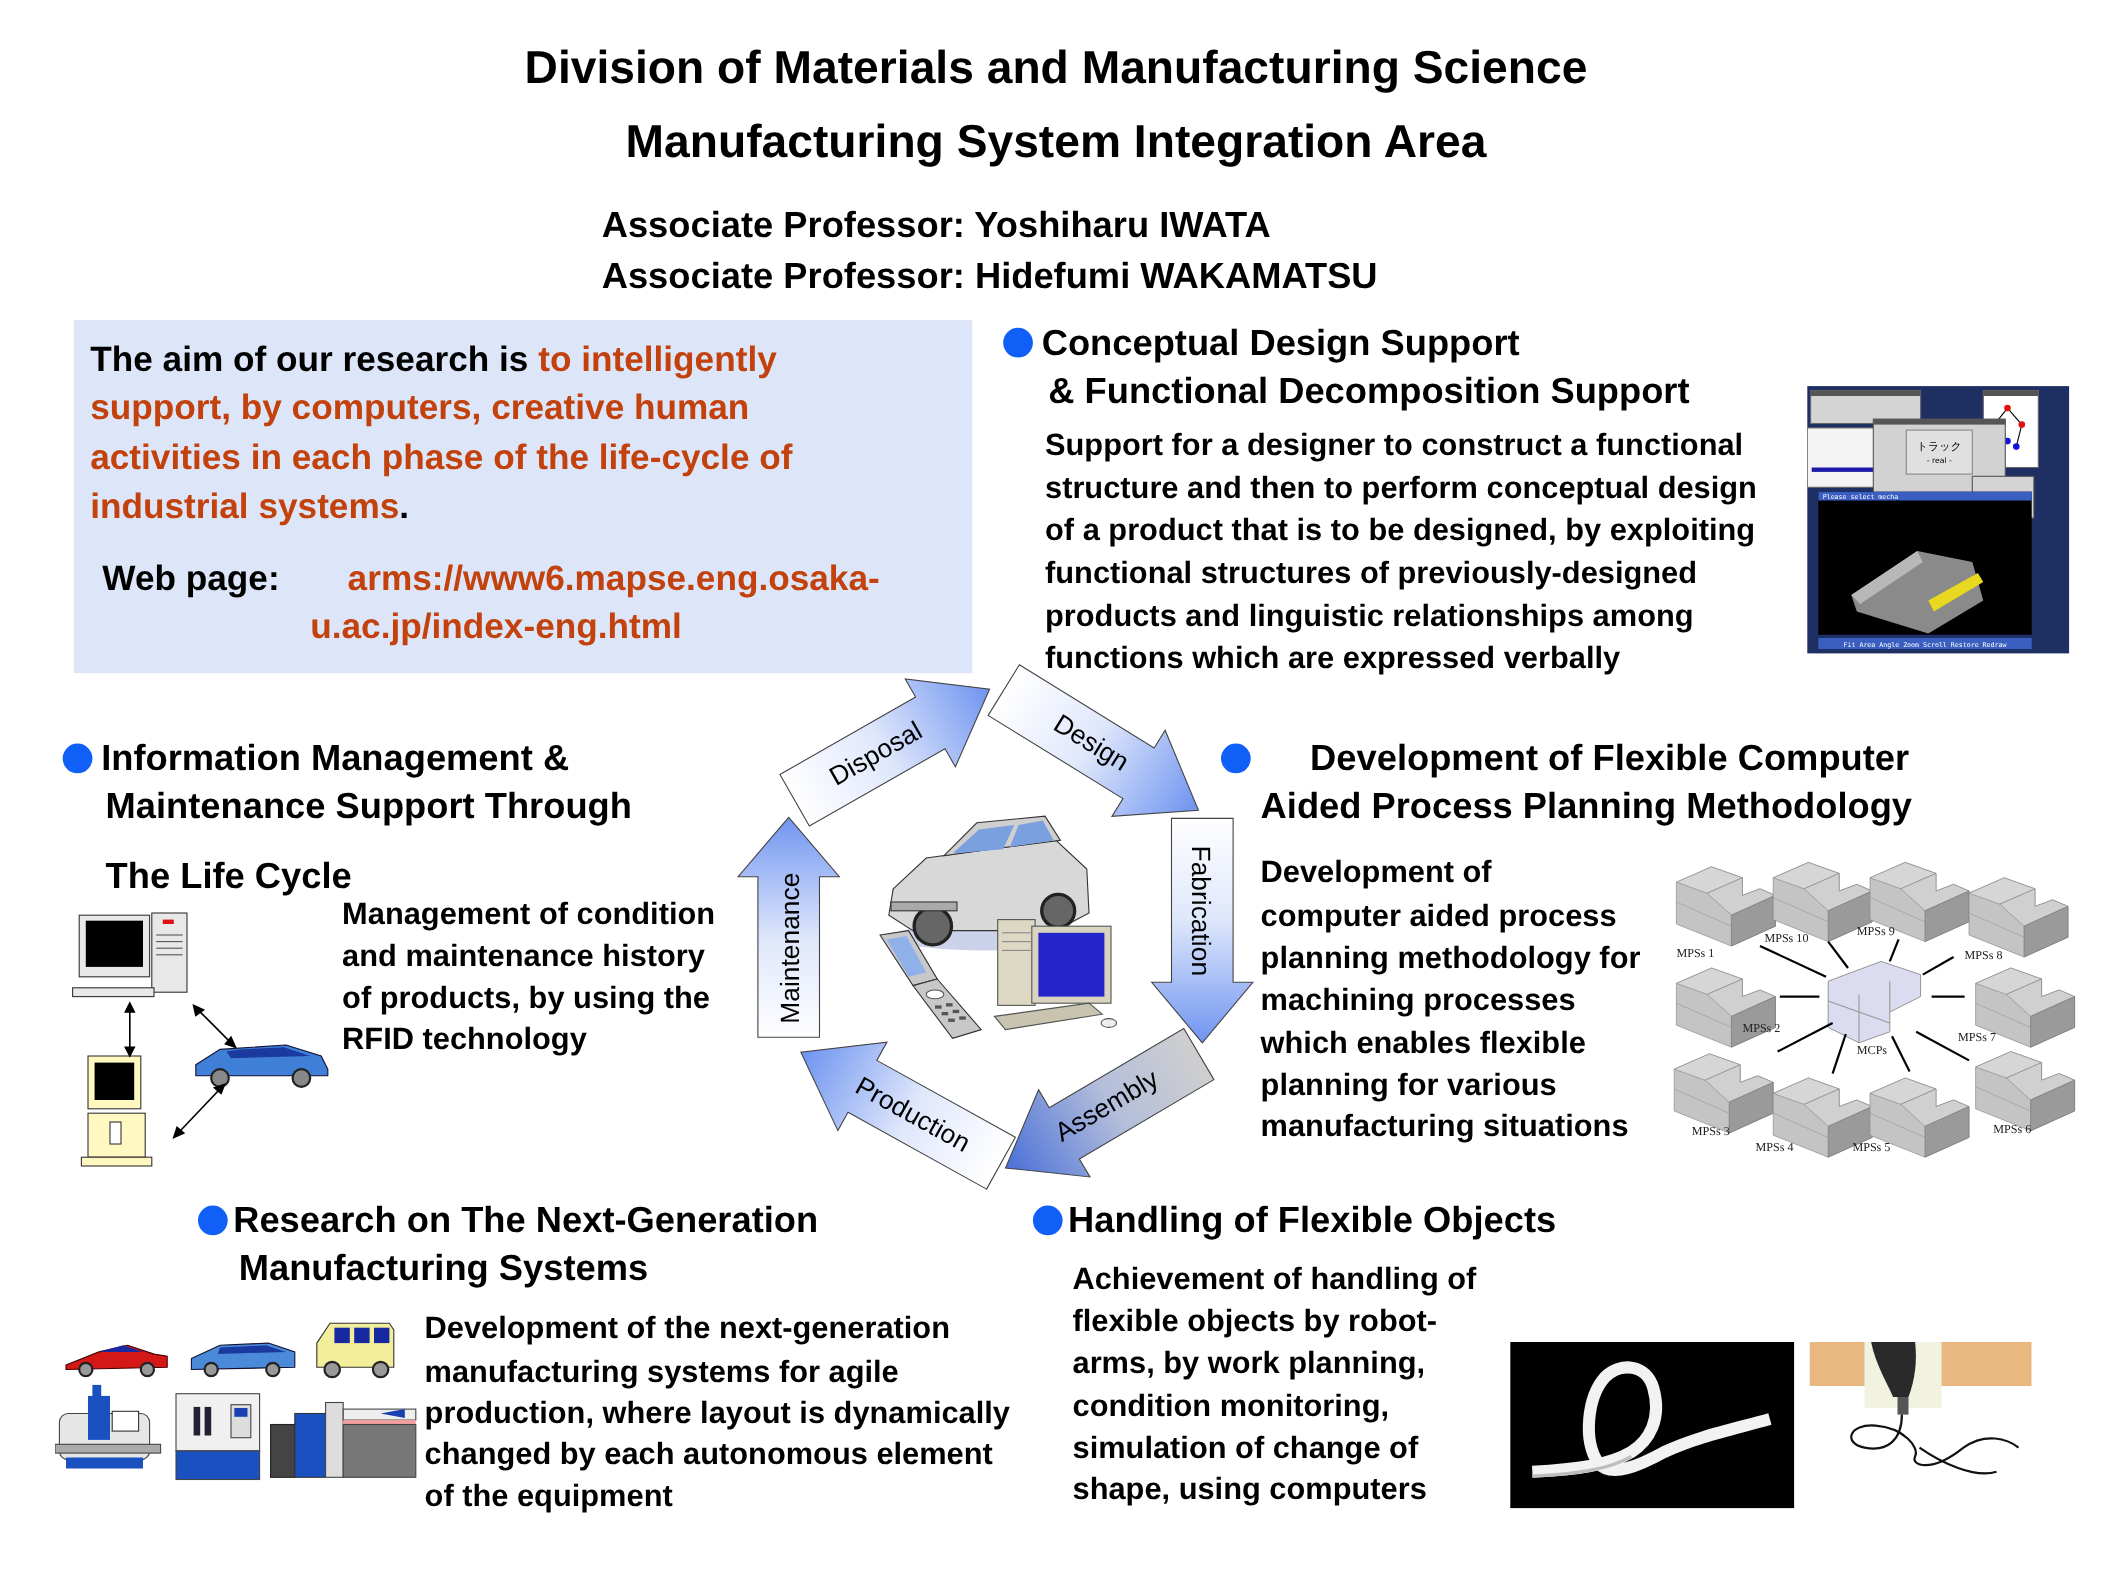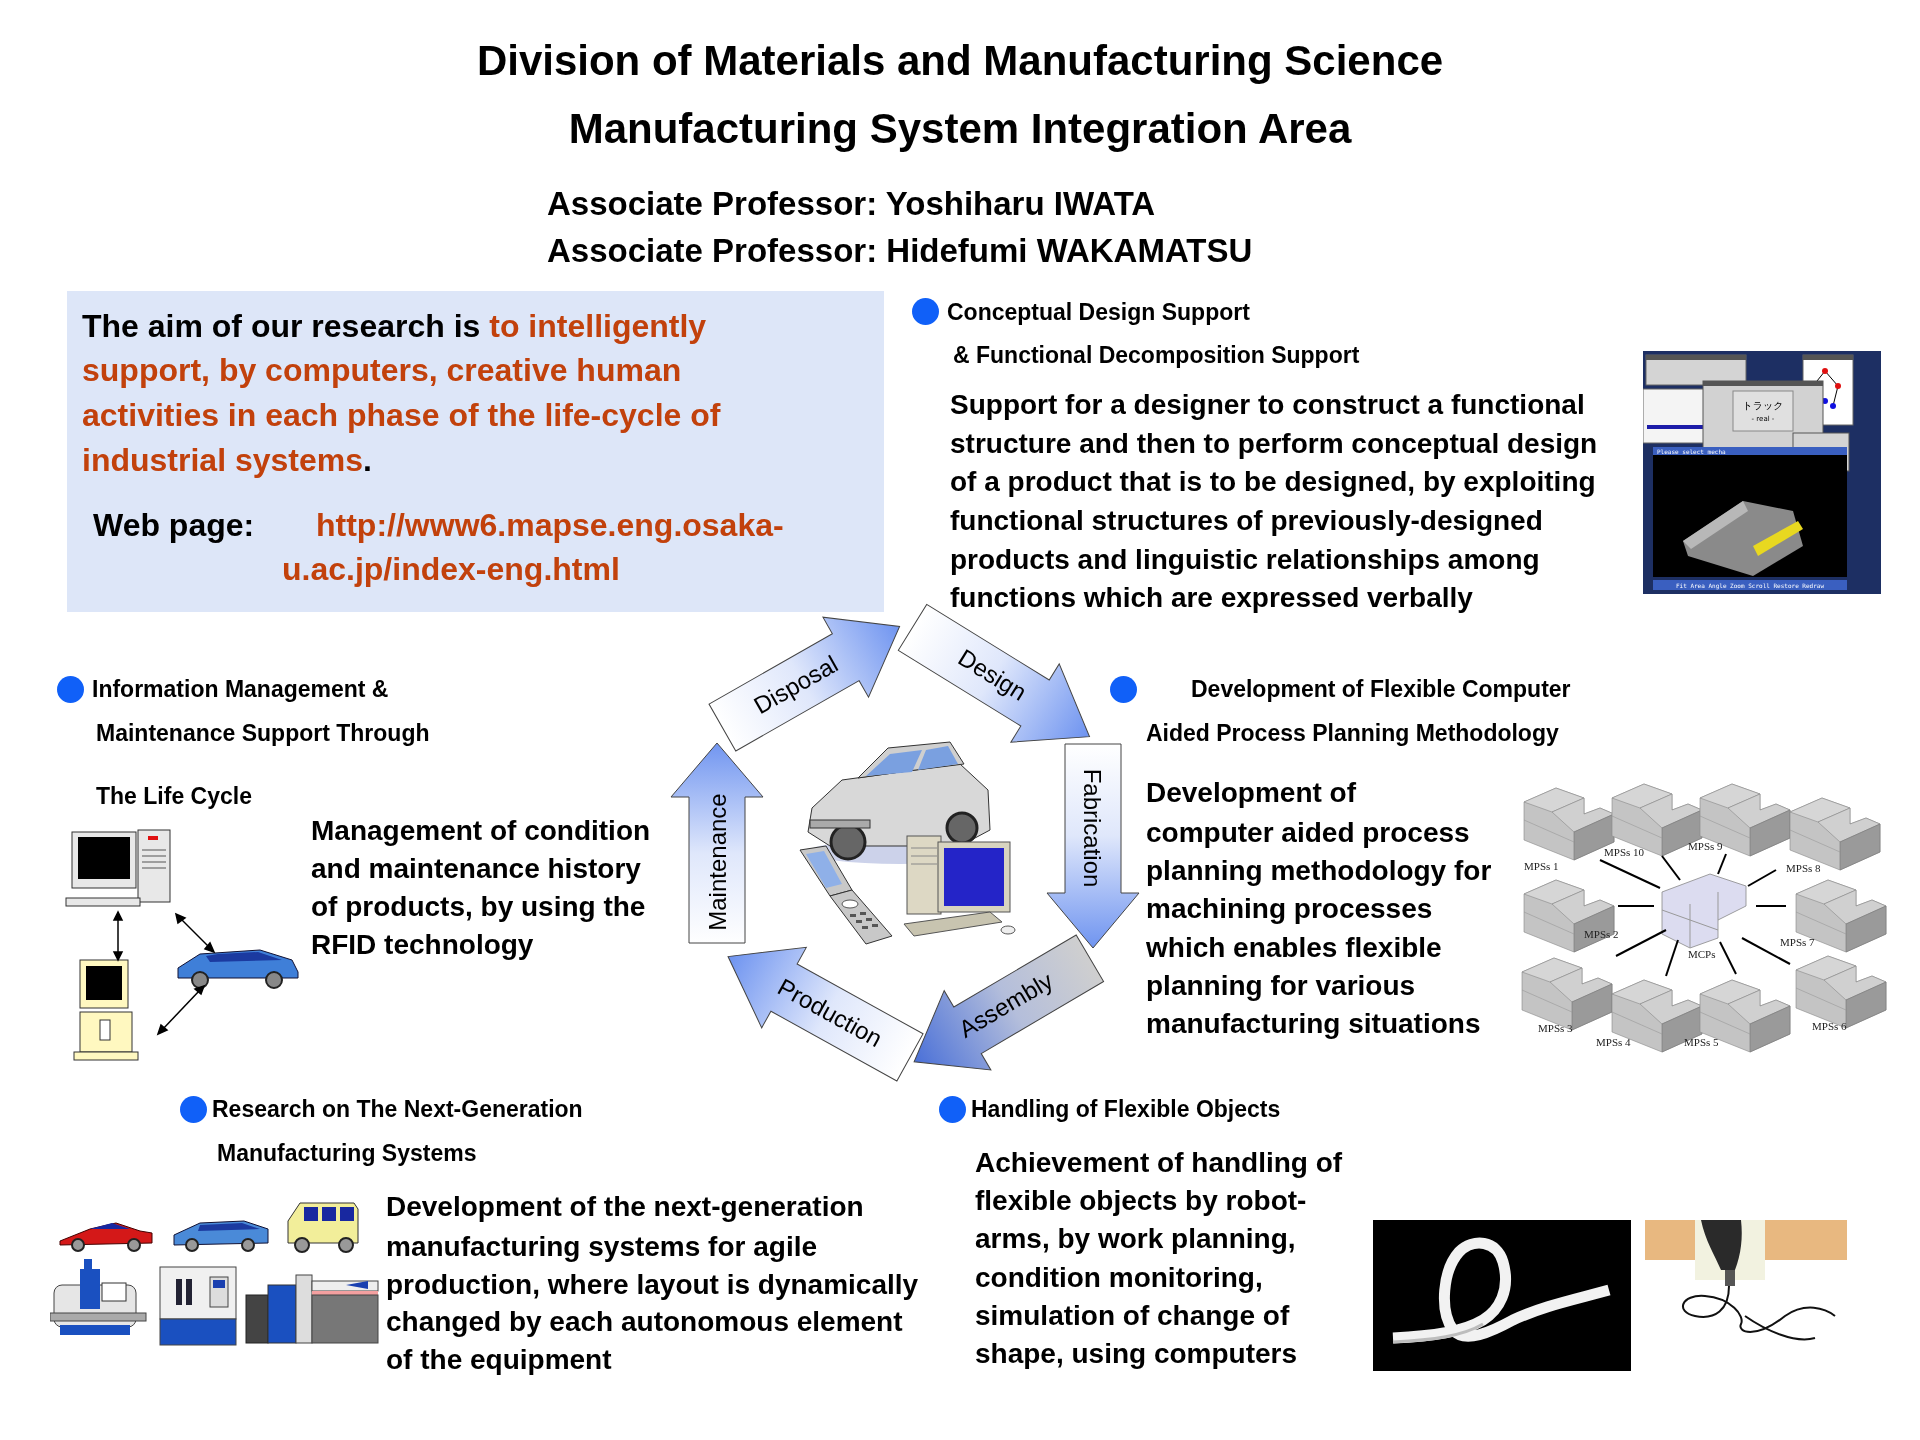--- a/index.html
+++ b/index.html
@@ -4,40 +4,40 @@
 <style>
   html,body{margin:0;padding:0;background:#ffffff;}
   body{width:1920px;height:1440px;position:relative;overflow:hidden;font-family:"Liberation Sans",sans-serif;color:#000;}
   .abs{position:absolute;white-space:nowrap;font-weight:bold;}
   .title{font-weight:bold;font-size:42px;left:0;width:1920px;text-align:center;line-height:50px;}
   .prof{font-weight:bold;font-size:33px;line-height:40px;left:547px;}
   .aimbox{position:absolute;left:67px;top:291px;width:817px;height:321px;background:#dde6f8;}
   .aim{font-weight:bold;font-size:32px;line-height:40px;}
   .red{color:#c2410c;}
   .bullet{position:absolute;width:27px;height:27px;border-radius:50%;background:#1060f8;}
-  .head{font-weight:bold;font-size:23px;line-height:40px;}
+  .head{font-weight:bold;font-size:33px;line-height:40px;}
   .body{font-size:28px;line-height:34px;}
   svg{position:absolute;left:0;top:0;}
   .img{position:absolute;}
 </style>
 </head>
 <body>
 
 <div class="abs title" style="top:36px;">Division of Materials and Manufacturing Science</div>
 <div class="abs title" style="top:104px;">Manufacturing System Integration Area</div>
 <div class="abs prof" style="top:184px;">Associate Professor: Yoshiharu IWATA</div>
 <div class="abs prof" style="top:231px;">Associate Professor: Hidefumi WAKAMATSU</div>
 
 <div class="aimbox"></div>
 <div class="abs aim" style="left:82px;top:306px;"><span>The aim of our research is </span><span class="red">to intelligently</span></div>
 <div class="abs aim red" style="left:82px;top:350px;">support, by computers, creative human</div>
 <div class="abs aim red" style="left:82px;top:395px;">activities in each phase of the life-cycle of</div>
 <div class="abs aim" style="left:82px;top:440px;"><span class="red">industrial systems</span><span>.</span></div>
 <div class="abs aim" style="left:93px;top:505px;">Web page:</div>
-<div class="abs aim red" style="left:316px;top:505px;">http://www6.mapse.eng.osaka-</div>
+<div class="abs aim red" style="left:316px;top:505px;">arms://www6.mapse.eng.osaka-</div>
 <div class="abs aim red" style="left:282px;top:549px;">u.ac.jp/index-eng.html</div>
 
 <div class="bullet" style="left:912px;top:298px;"></div>
 <div class="abs head" style="left:947px;top:292px;">Conceptual Design Support</div>
 <div class="abs head" style="left:953px;top:335px;">&amp; Functional Decomposition Support</div>
 <div class="abs body" style="left:950px;top:388px;">Support for a designer to construct a functional</div>
 <div class="abs body" style="left:950px;top:427px;">structure and then to perform conceptual design</div>
 <div class="abs body" style="left:950px;top:465px;">of a product that is to be designed, by exploiting</div>
 <div class="abs body" style="left:950px;top:504px;">functional structures of previously-designed</div>
 <div class="abs body" style="left:950px;top:543px;">products and linguistic relationships among</div>

